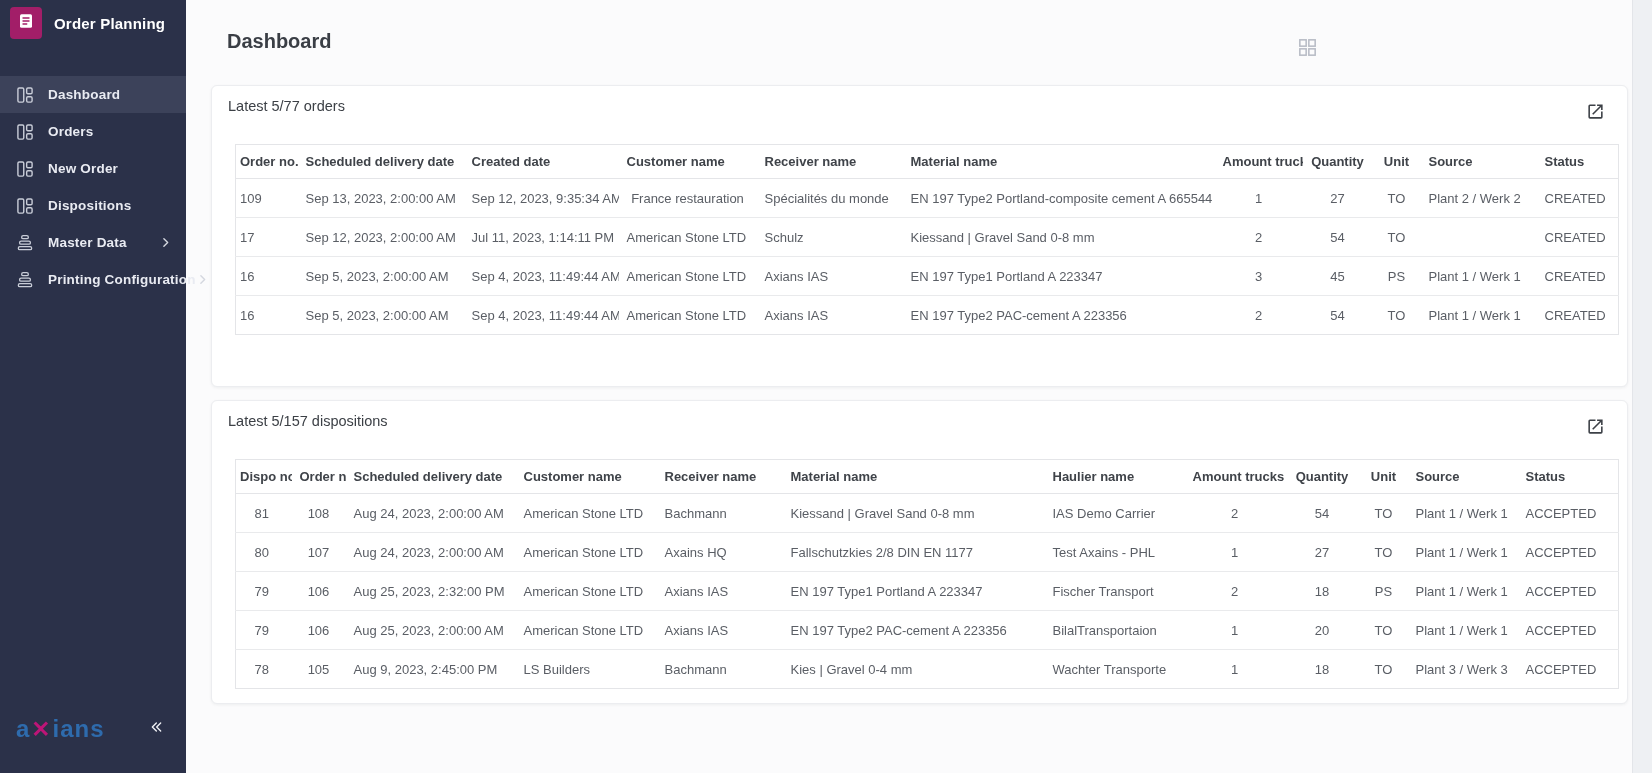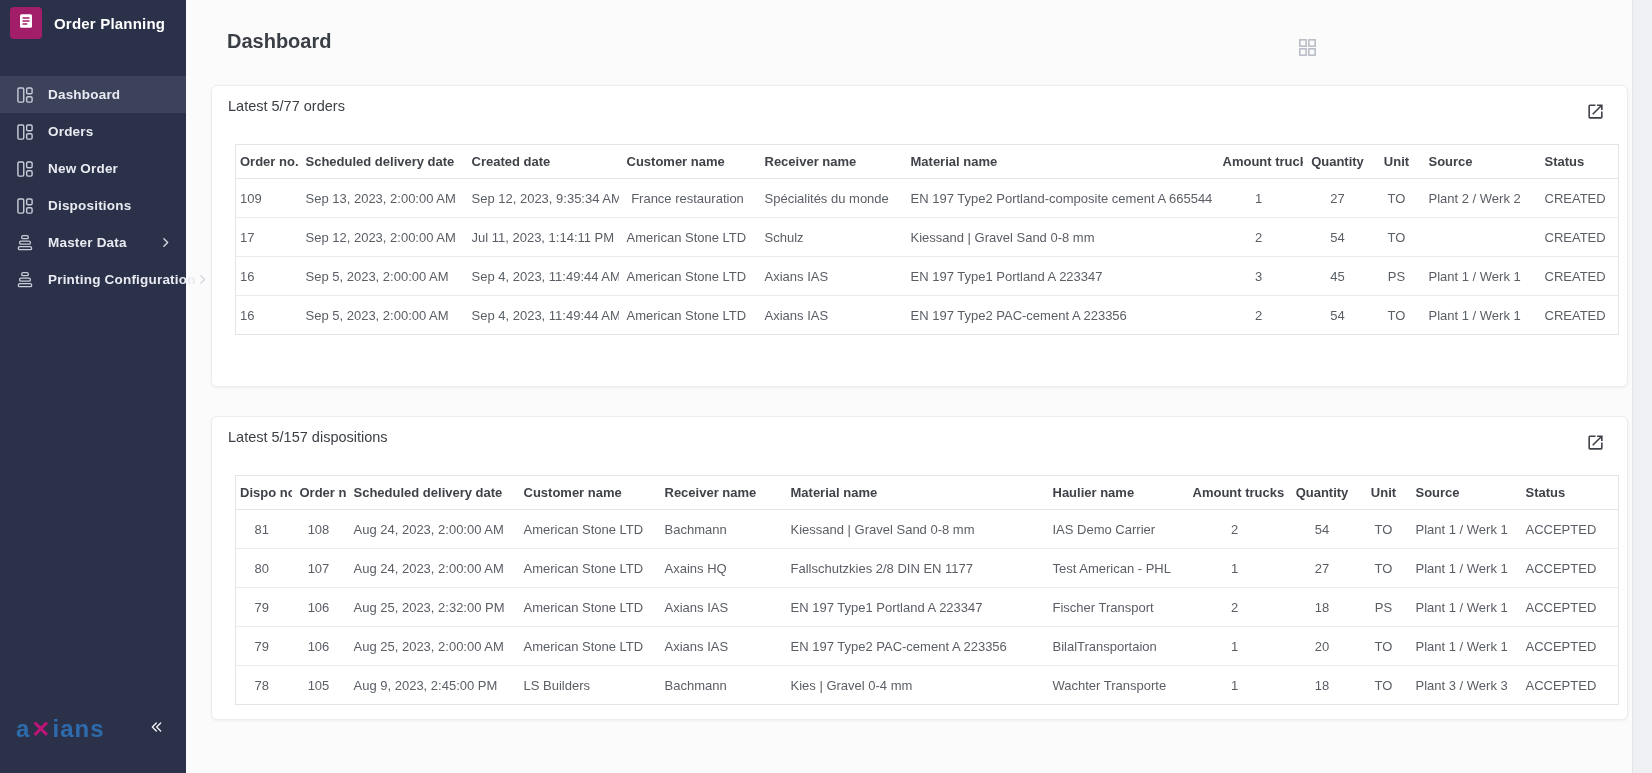--- a/index.html
+++ b/index.html
@@ -36,21 +36,21 @@
   .avatar{width:34px;height:34px;flex:0 0 auto;}
   .user-lines{margin-left:11px;display:flex;flex-direction:column;justify-content:center;}
   .user-email{font-size:12px;color:#56595f;margin-bottom:7px;white-space:nowrap;}
   .user-org{font-size:12px;color:#56595f;white-space:nowrap;}
   .pill-chevron{margin-left:14px;display:flex;align-items:center;}
 
   
   .card{position:absolute;left:25px;right:4px;background:#ffffff;border:1px solid #ecedf0;
     border-radius:6px;box-shadow:0 1px 3px rgba(25,28,40,.06);}
   .card-orders{top:85px;height:302px;}
-  .card-dispositions{top:416px;height:304px;}
+  .card-dispositions{top:400px;height:304px;}
   .card-title{position:absolute;left:16px;top:12px;font-size:14.5px;color:#3c4046;}
   .card-link{position:absolute;right:22px;top:16px;width:19px;height:19px;cursor:pointer;}
   .table-wrap{position:absolute;left:23px;right:13px;top:58px;}
 
   table{width:100%;border-collapse:collapse;table-layout:fixed;border:1px solid #e4e5e8;
     font-size:13px;color:#5a5e65;}
   th{height:34px;font-weight:700;color:#3f4349;padding:0 8px;white-space:nowrap;overflow:hidden;
     border-bottom:1px solid #e4e5e8;}
   td{height:39px;padding:0 8px;white-space:nowrap;overflow:hidden;border-bottom:1px solid #e9eaec;}
   tr:last-child td{border-bottom:none;}
@@ -340,21 +340,21 @@
               <td style="text-align: left;">Plant 1 / Werk 1</td>
               <td style="text-align: left;">ACCEPTED</td>
             </tr>
             <tr>
               <td style="text-align: center;">80</td>
               <td style="text-align: center;">107</td>
               <td style="text-align: left;">Aug 24, 2023, 2:00:00 AM</td>
               <td style="text-align: left;">American Stone LTD</td>
               <td style="text-align: left;">Axains HQ</td>
               <td style="text-align: left;">Fallschutzkies 2/8 DIN EN 1177</td>
-              <td style="text-align: left;">Test American - PHL</td>
+              <td style="text-align: left;">Test Axains - PHL</td>
               <td style="text-align: center;">1</td>
               <td style="text-align: center;">27</td>
               <td style="text-align: center;">TO</td>
               <td style="text-align: left;">Plant 1 / Werk 1</td>
               <td style="text-align: left;">ACCEPTED</td>
             </tr>
             <tr>
               <td style="text-align: center;">79</td>
               <td style="text-align: center;">106</td>
               <td style="text-align: left;">Aug 25, 2023, 2:32:00 PM</td>

